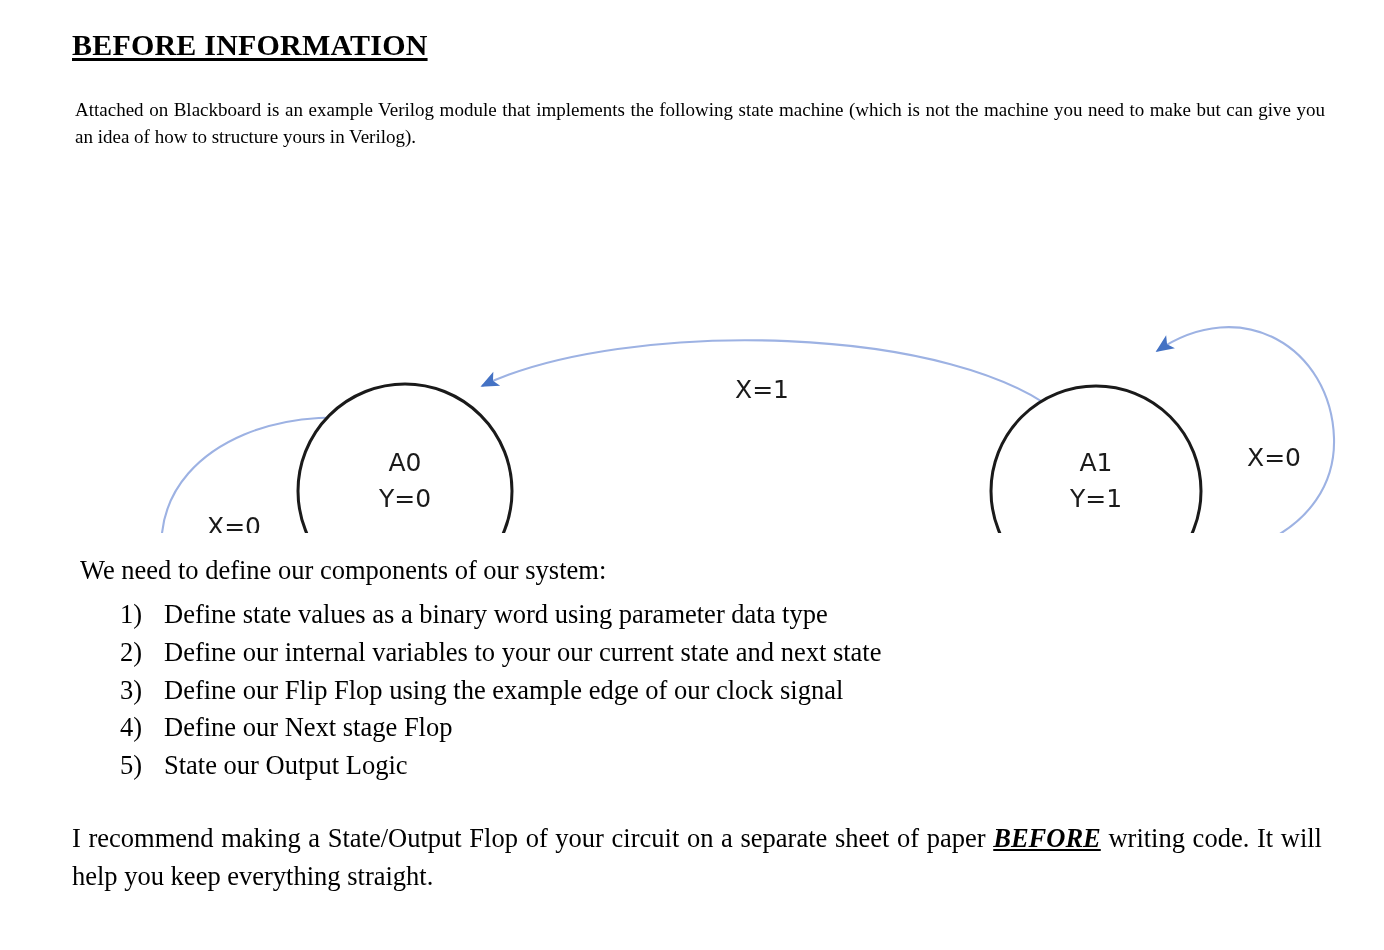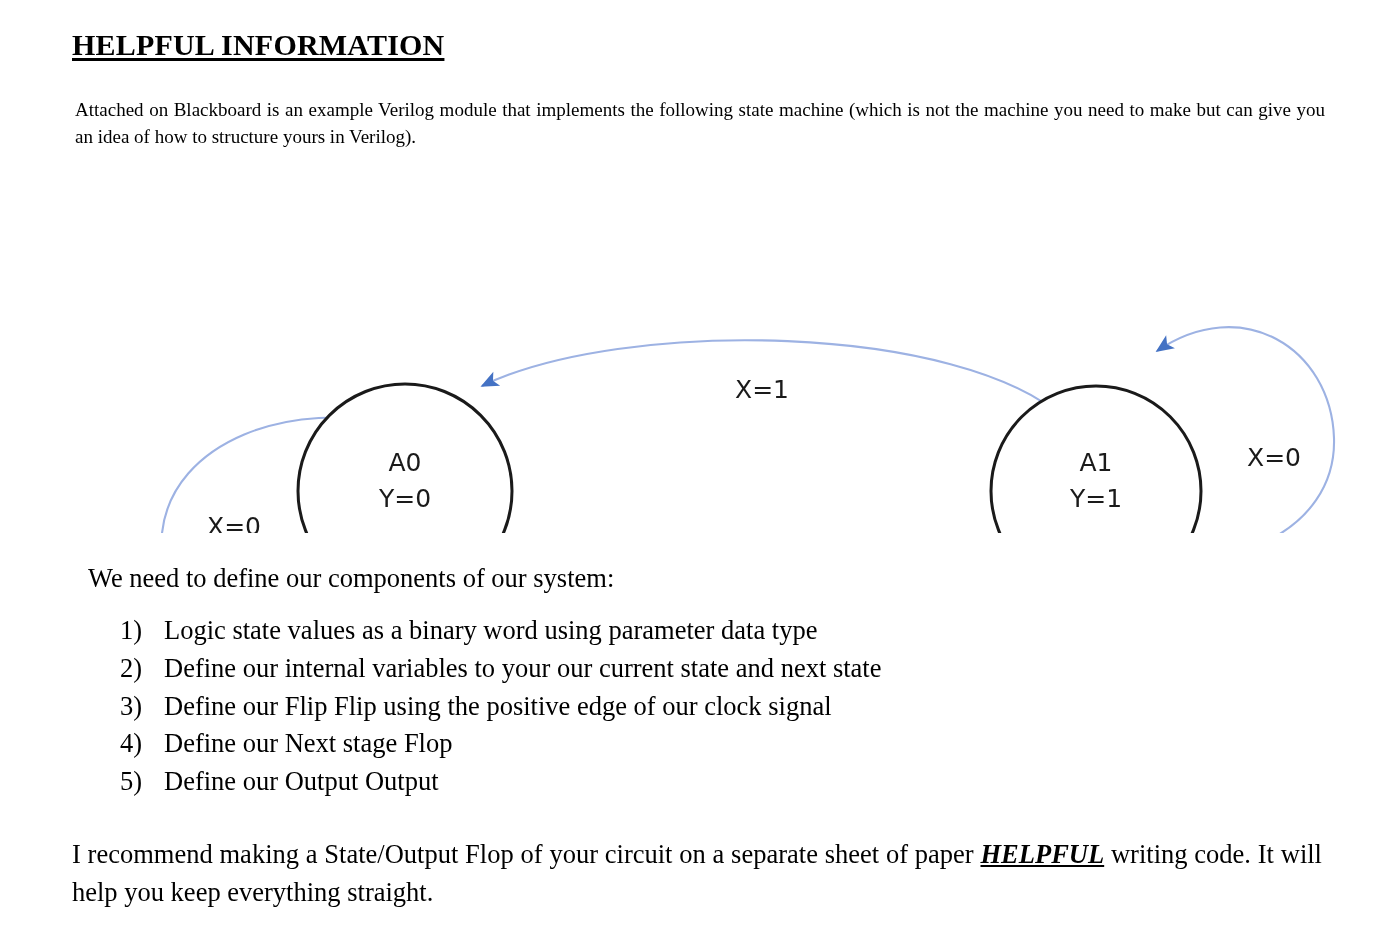--- a/index.html
+++ b/index.html
@@ -54,21 +54,21 @@
   }
   .state-label,
   .edge-label {
     font-family: "DejaVu Sans", "Liberation Sans", sans-serif;
     fill: #1a1a1a;
     font-size: 25px;
   }
   .components-intro {
     font-size: 26.5px;
     line-height: 1.35;
-    margin: 16px;
+    margin: 8px;
     padding-top: 12px;
   }
   .steps-list {
     list-style: none;
     margin: 0;
     padding: 0 0 0 48px;
   }
   .steps-list li {
     font-size: 26.5px;
     line-height: 1.42;
@@ -93,21 +93,21 @@
     font-style: italic;
     text-decoration: underline;
     text-underline-offset: 2px;
   }
 </style>
 </head>
 <body>
 
 <div class="page">
 
-  <h1 class="doc-heading">HELPFUL INFORMATION</h1>
+  <h1 class="doc-heading">BEFORE INFORMATION</h1>
 
   <p class="intro-paragraph">Attached on Blackboard is an example Verilog module that implements the following state machine (which is not the machine you need to make but can give you an idea of how to structure yours in Verilog).</p>
 
   <div class="diagram-wrap">
     <svg width="1290" height="360" viewBox="0 0 1290 360" xmlns="http://www.w3.org/2000/svg">
       <defs>
         <marker id="ah" markerWidth="11" markerHeight="11" refX="8.4" refY="4.2" orient="auto" markerUnits="strokeWidth">
           <path d="M0.6,0.5 L9.2,4.2 L0.6,7.9 L2.6,4.2 Z" fill="#4472C4"></path>
         </marker>
       </defs>
@@ -133,37 +133,37 @@
       <text class="edge-label" x="694" y="442" text-anchor="middle">X=1</text>
       <text class="edge-label" x="1212" y="293" text-anchor="middle">X=0</text>
     </svg>
   </div>
 
   <p class="components-intro">We need to define our components of our system:</p>
 
   <ol class="steps-list">
     <li>
       <span class="step-num">1)</span>
-      <span class="step-text">Logic state values as a binary word using parameter data type</span>
+      <span class="step-text">Define state values as a binary word using parameter data type</span>
     </li>
     <li>
       <span class="step-num">2)</span>
       <span class="step-text">Define our internal variables to your our current state and next state</span>
     </li>
     <li>
       <span class="step-num">3)</span>
-      <span class="step-text">Define our Flip Flip using the positive edge of our clock signal</span>
+      <span class="step-text">Define our Flip Flop using the example edge of our clock signal</span>
     </li>
     <li>
       <span class="step-num">4)</span>
       <span class="step-text">Define our Next stage Flop</span>
     </li>
     <li>
       <span class="step-num">5)</span>
-      <span class="step-text">Define our Output Output</span>
+      <span class="step-text">State our Output Logic</span>
     </li>
   </ol>
 
   <p class="closing-paragraph">
-    <span>I recommend making a State/Output Flop of your circuit on a separate sheet of paper </span><span class="emph-before">HELPFUL</span><span> writing code.  It will help you keep everything straight.</span>
+    <span>I recommend making a State/Output Flop of your circuit on a separate sheet of paper </span><span class="emph-before">BEFORE</span><span> writing code.  It will help you keep everything straight.</span>
   </p>
 
 </div>
 
 </body></html>

